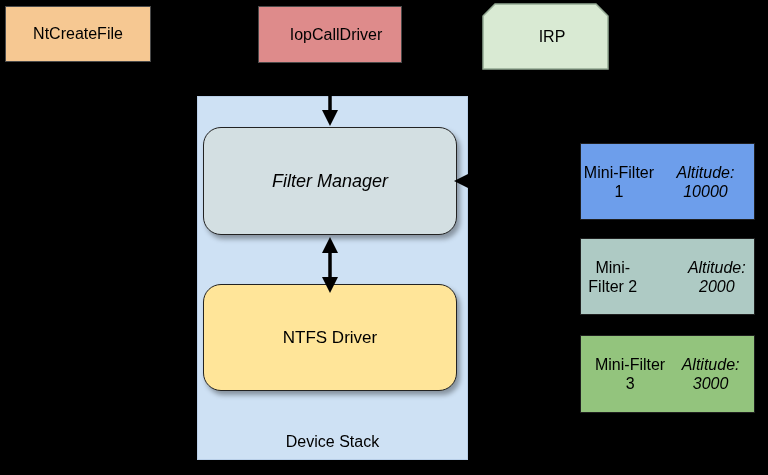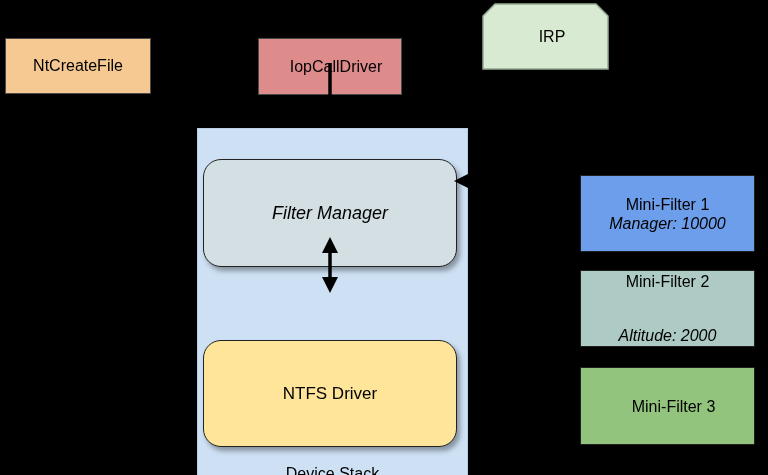--- a/index.html
+++ b/index.html
@@ -1,36 +1,36 @@
 <!DOCTYPE html>
 <html><head>
 <meta charset="utf-8">
 <style>
   html,body{margin:0;padding:0;background:#000;}
   #stage{
     position:relative;width:768px;height:475px;background:#000;
     font-family:"Liberation Sans", sans-serif;color:#000;overflow:hidden;
   }
   .box{position:absolute;display:flex;align-items:center;justify-content:center;
-       box-sizing:border-box;text-align:center;margin-top:32px;}
+       box-sizing:border-box;text-align:center;}
   .toplabel{border:1px solid #4a4a4a;font-size:16px;}
   #nt-create-file{left:5px;top:6px;width:146px;height:56px;}
   #iop-call-driver{left:258px;top:6px;width:144px;height:57px;padding-left:12px;}
   #irp-wrap{position:absolute;left:482px;top:3px;width:127px;height:67px;}
   #irp-label{position:absolute;left:0;top:0;width:140px;height:67px;display:flex;
              align-items:center;justify-content:center;font-size:16px;}
   #device-stack{left:197px;top:96px;width:271px;height:364px;border:1px solid #b9cfe8;}
   #device-stack-label{position:absolute;left:0;bottom:8px;width:100%;text-align:center;
                       font-size:16px;}
   .rounded{border:1.5px solid #222;border-radius:18px;
            box-shadow:3px 4px 5px rgba(0,0,0,0.35);}
   #filter-manager{left:203px;top:127px;width:254px;height:108px;
                   font-size:18px;font-weight:normal;font-style:italic;}
-  #ntfs-driver{left:203px;top:308px;width:254px;height:107px;font-size:17px;}
-  .mini-filter{left:580px;width:175px;border:1px solid #1f1f1f;flex-direction:column;
+  #ntfs-driver{left:203px;top:284px;width:254px;height:107px;font-size:17px;}
+  .mini-filter{left:580px;width:175px;border:1px solid #1f1f1f;flex-direction:row;
                font-size:16px;line-height:19px;}
   #mini-filter-1{top:143px;height:77px;}
   #mini-filter-2{top:238px;height:77px;gap:35px;}
   #mini-filter-3{top:335px;height:78px;}
   .altitude{font-style:italic;}
   #arrow-layer{position:absolute;left:0;top:0;width:768px;height:475px;pointer-events:none;}
 </style>
 </head>
 <body>
 
@@ -58,30 +58,31 @@
   <div class="box rounded" id="filter-manager" style="background-color: rgb(211, 223, 226);">
     <span>Filter Manager</span>
   </div>
 
   <div class="box rounded" id="ntfs-driver" style="background-color: rgb(255, 229, 153);">
     <span>NTFS Driver</span>
   </div>
 
   <div class="box mini-filter" id="mini-filter-1" style="background-color: rgb(109, 158, 235);">
     <span>Mini-Filter 1</span>
-    <span class="altitude">Manager: 10000</span>
+    <span class="altitude">Altitude: 10000</span>
   </div>
 
   <div class="box mini-filter" id="mini-filter-2" style="background-color: rgb(174, 202, 196);">
     <span>Mini-Filter 2</span>
     <span class="altitude">Altitude: 2000</span>
   </div>
 
   <div class="box mini-filter" id="mini-filter-3" style="background-color: rgb(147, 196, 125); padding-left: 12px;">
     <span>Mini-Filter 3</span>
+    <span class="altitude">Altitude: 3000</span>
   </div>
 
   <svg id="arrow-layer" viewBox="0 0 768 475">
     <g>
       <line x1="330" y1="63" x2="330" y2="112" stroke="#000" stroke-width="3.5"></line>
       <polygon points="330,126 322,110 338,110" fill="#000"></polygon>
     </g>
     <g>
       <line x1="330" y1="250" x2="330" y2="280" stroke="#000" stroke-width="3.5"></line>
       <polygon points="330,237 322,253 338,253" fill="#000"></polygon>

